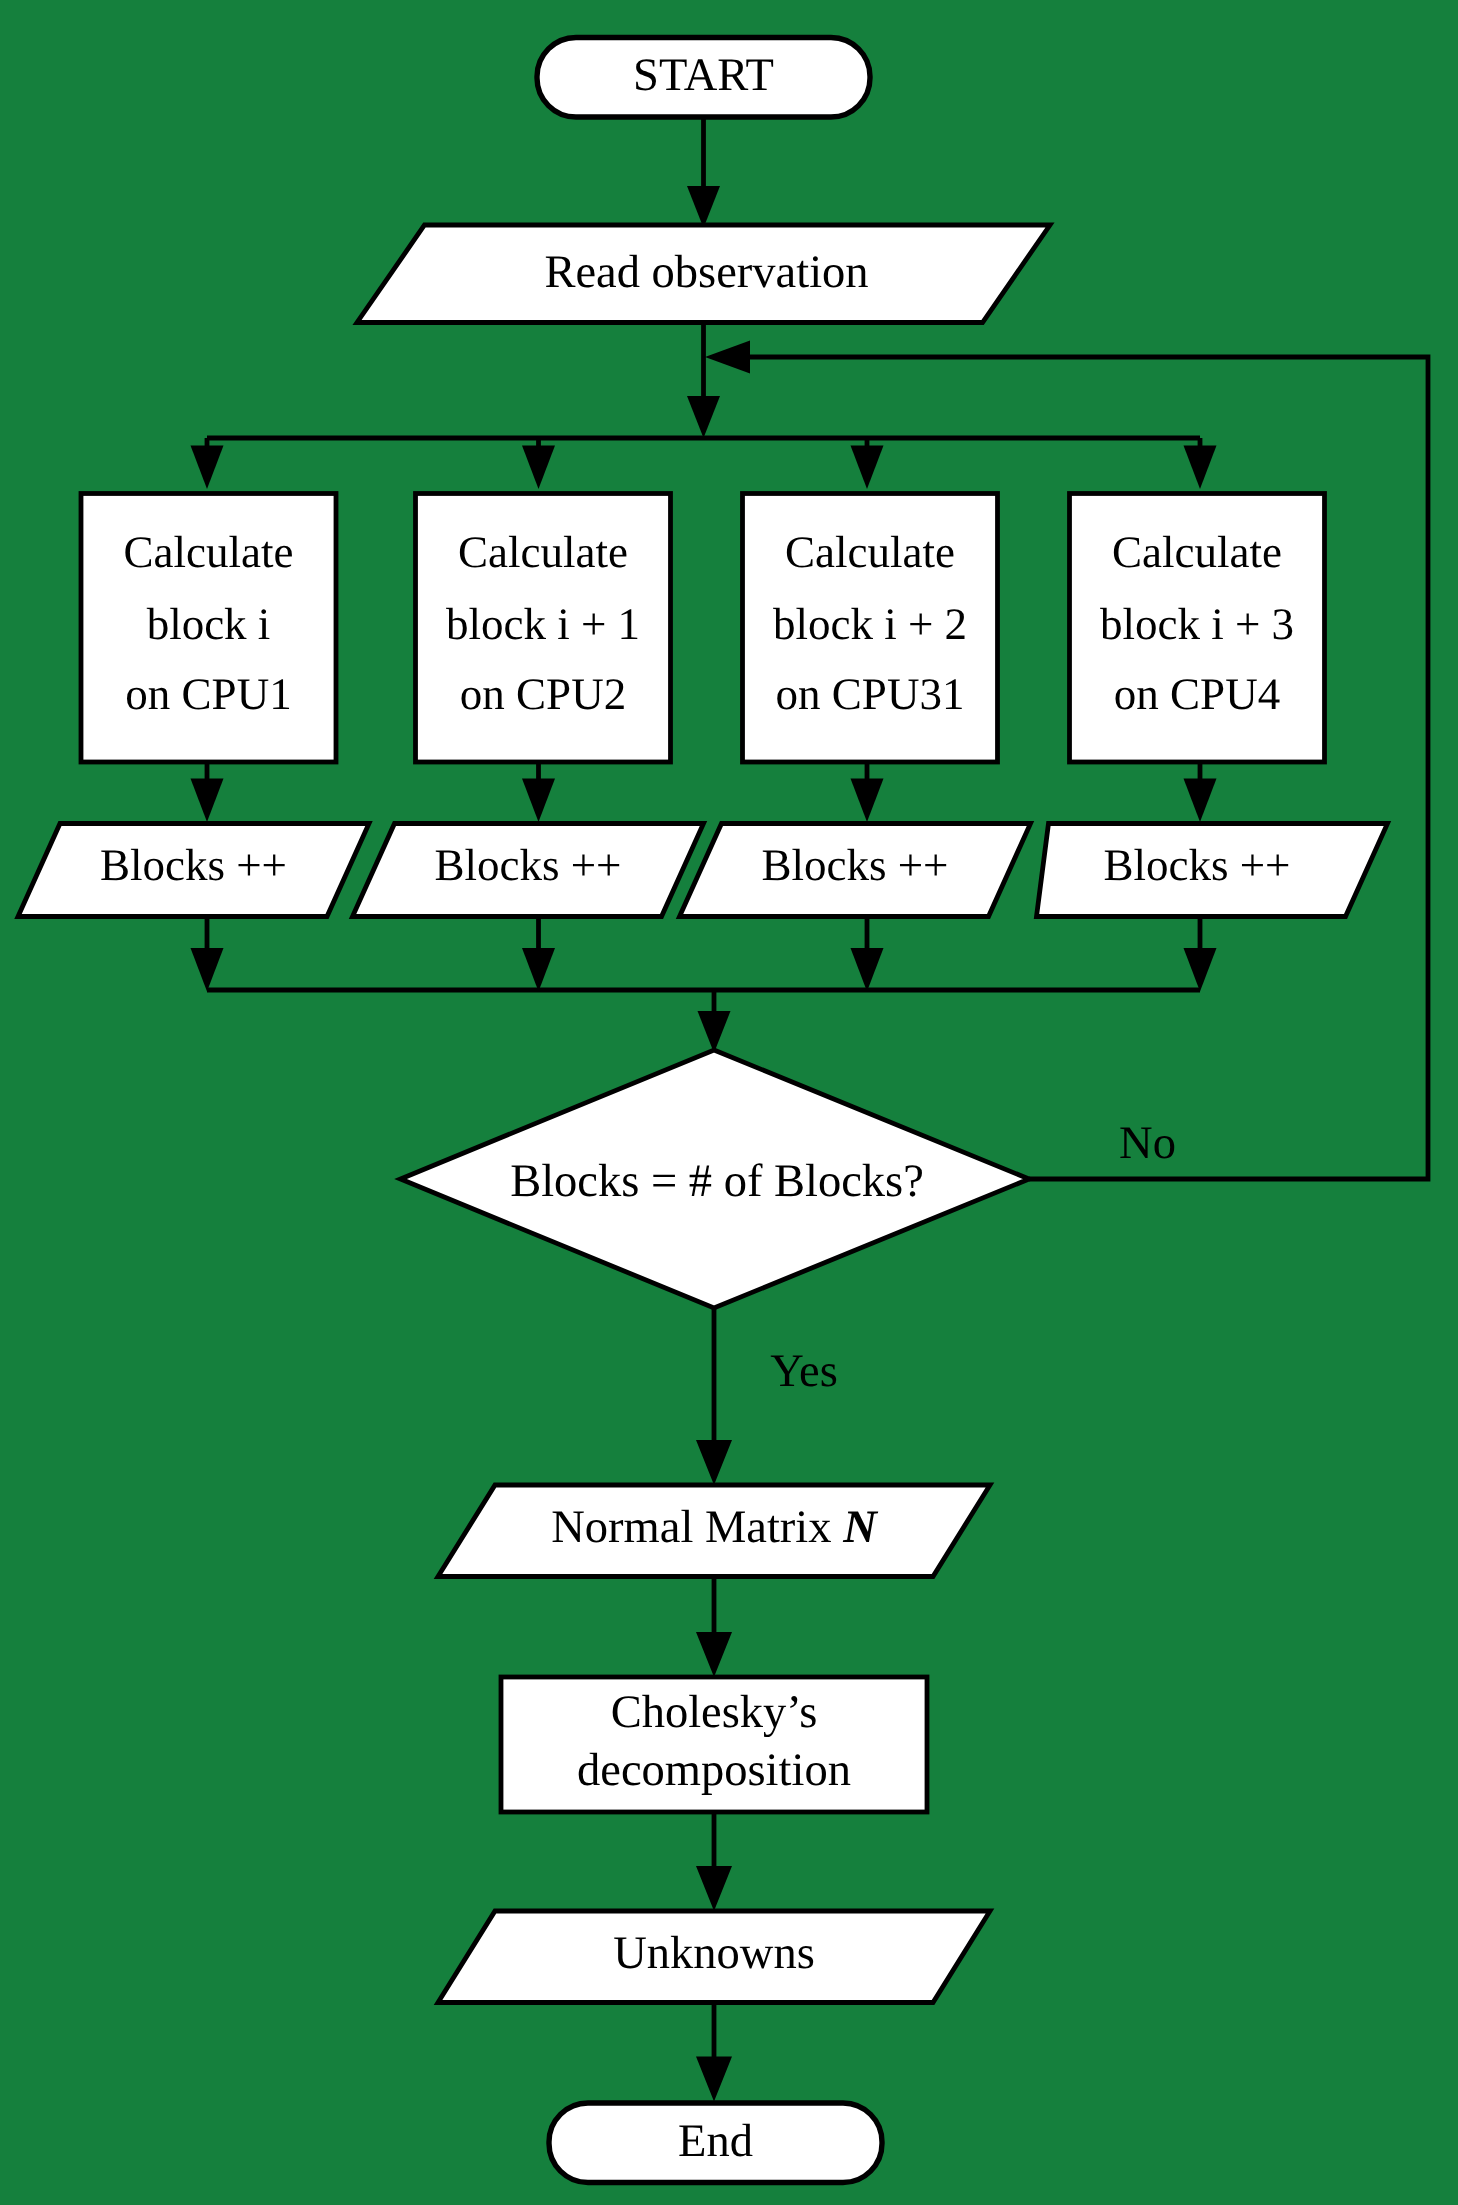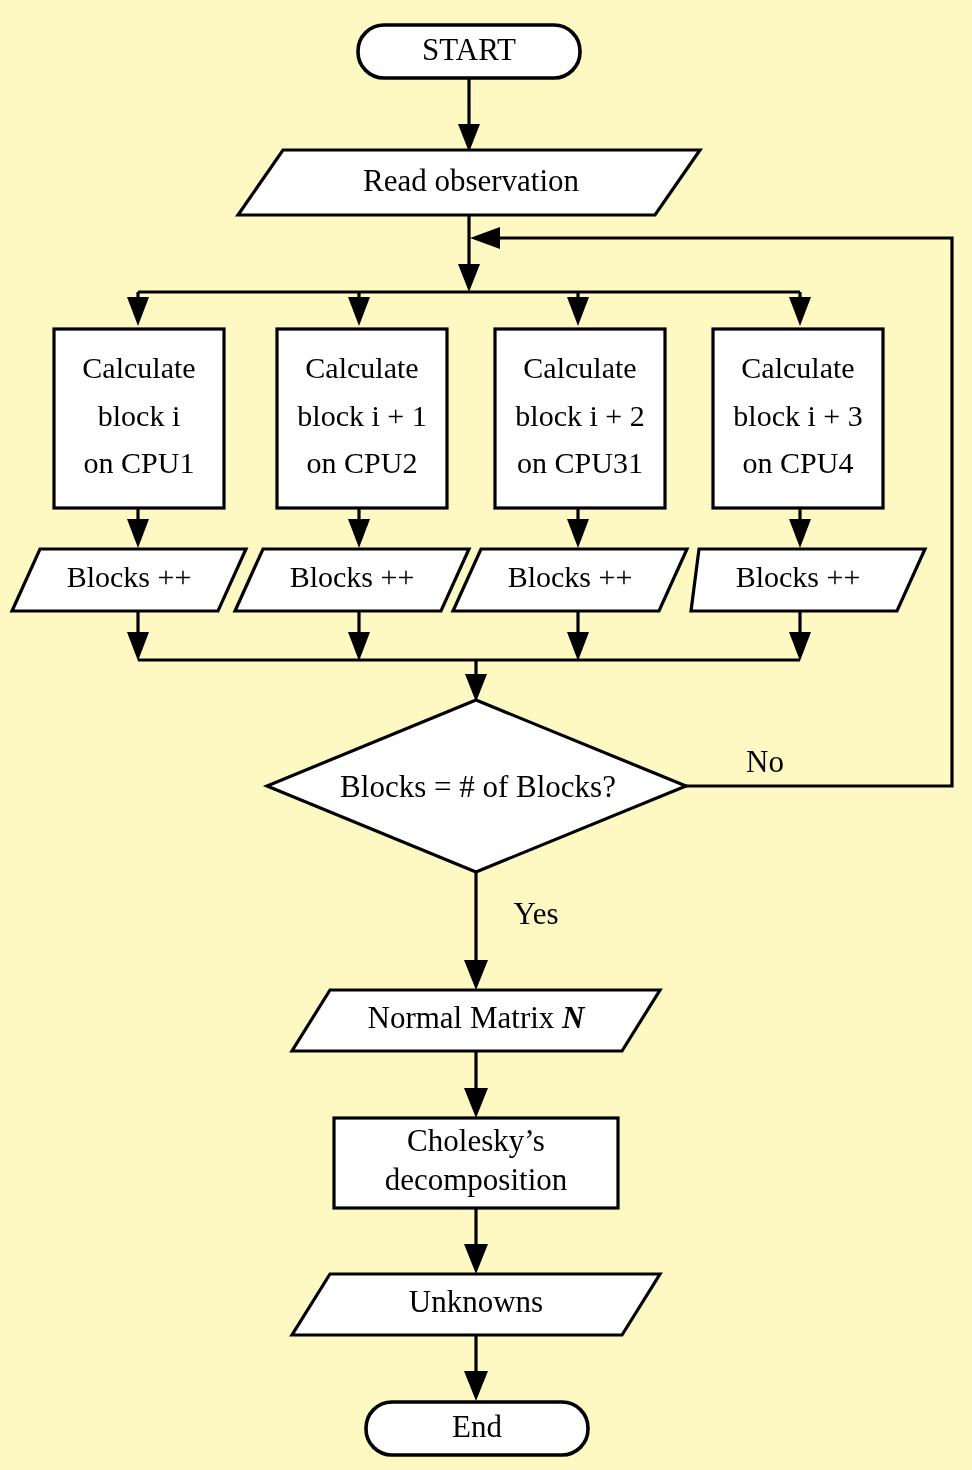--- a/index.html
+++ b/index.html
@@ -4,21 +4,21 @@
 <style>
   html, body {
     margin: 0;
     padding: 0;
     background: #ffffff;
   }
   #flowchart-root {
     position: relative;
     width: 972px;
     height: 1470px;
-    background: #fef9c3;
+    background: #15803d;
     overflow: hidden;
     font-family: "Liberation Serif", "DejaVu Serif", serif;
   }
   svg.chart-canvas {
     position: absolute;
     top: 0;
     left: 0;
     width: 972px;
     height: 1470px;
     display: block;

